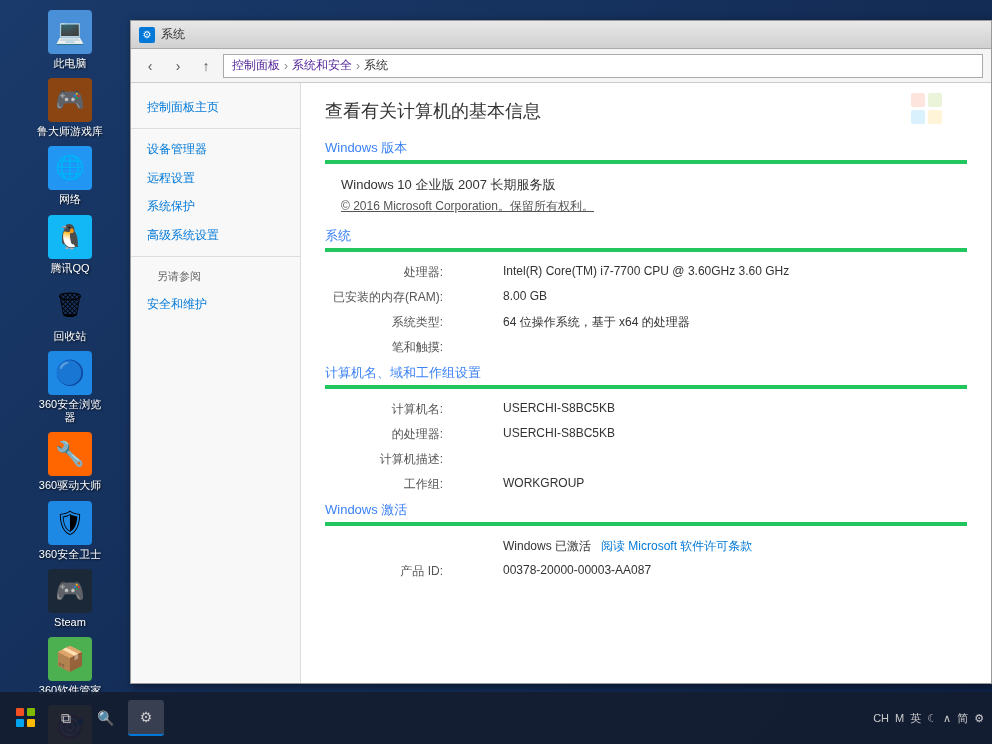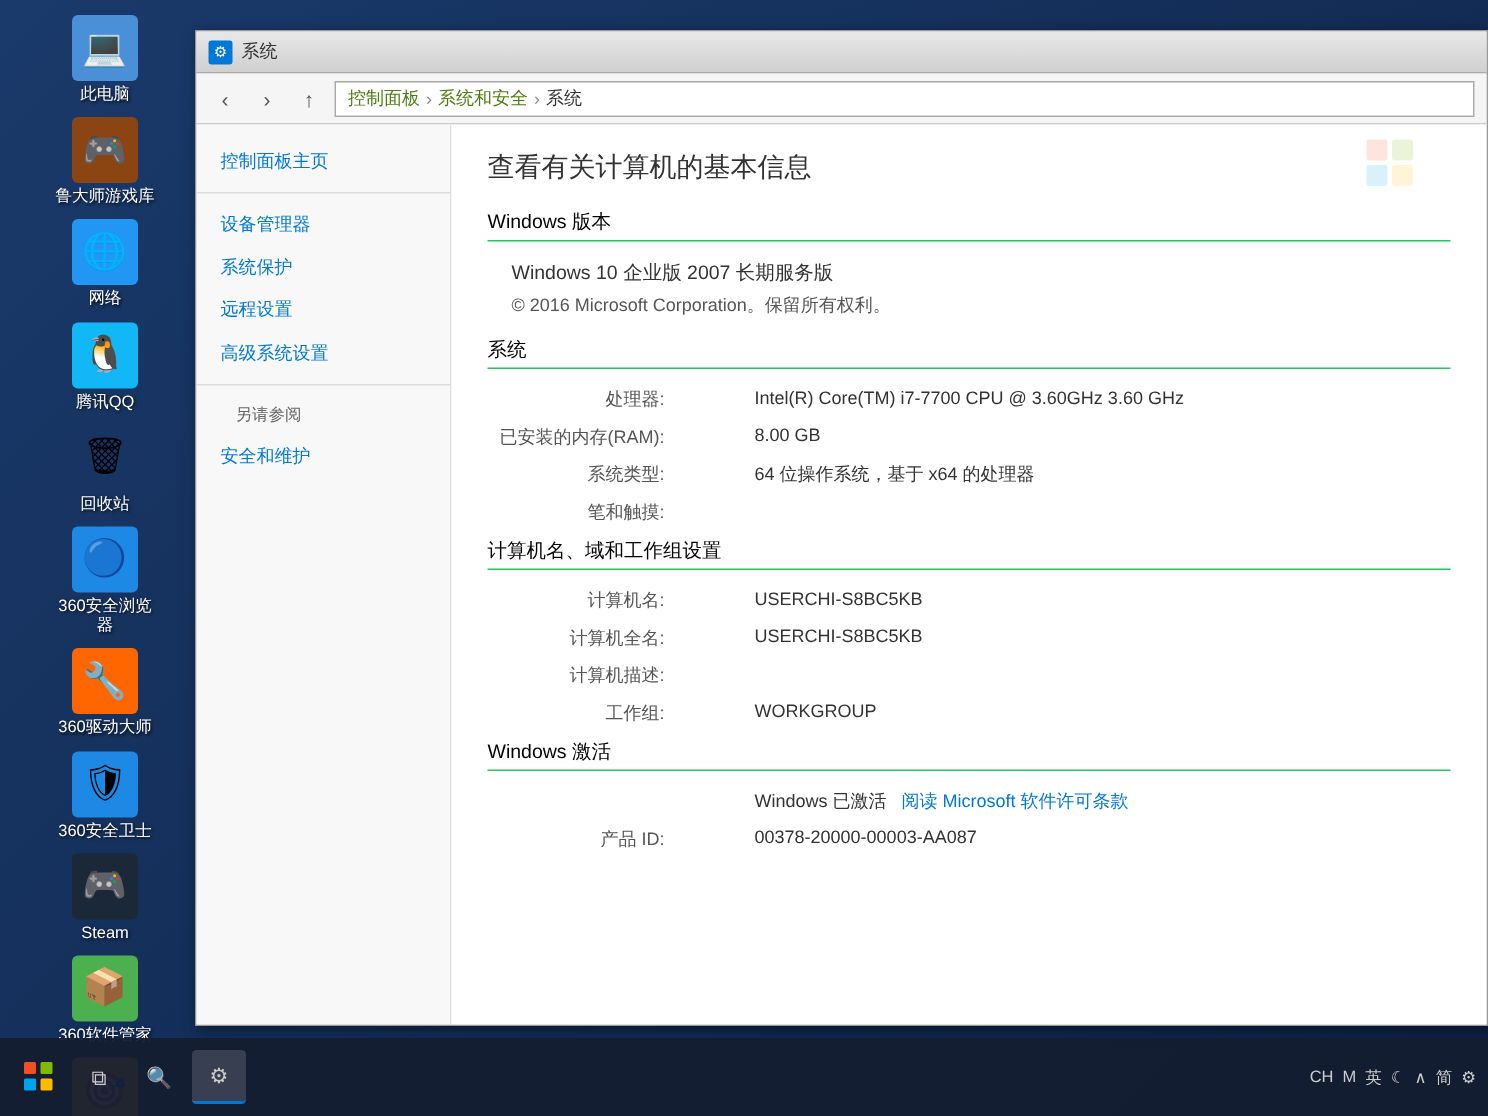--- a/index.html
+++ b/index.html
@@ -133,21 +133,21 @@
       border: 1px solid #aaa;
       height: 24px;
       padding: 0 8px;
       font-size: 12px;
       color: #333;
       flex: 1;
       gap: 4px;
     }
 
     .path-sep { color: #888; }
-    .path-item { color: #4d7c0f; cursor: pointer; }
+    .path-item { color: #4c1d95; cursor: pointer; }
     .path-current { color: #333; }
 
     
     .window-content {
       display: flex;
       height: calc(100% - 62px);
     }
 
     
     .sidebar {
@@ -199,22 +199,22 @@
       position: absolute;
       right: 0;
       top: 10px;
       width: 80px;
       height: 80px;
       opacity: 0.15;
     }
 
     .section-header {
       font-size: 13px;
-      color: #000000;
-      border-bottom: 1px solid #22c55e;
+      color: #3b82f6;
+      border-bottom: 4px solid #22c55e;
       padding-bottom: 3px;
       margin-bottom: 12px;
       margin-top: 8px;
     }
 
     .info-row {
       display: flex;
       margin-bottom: 8px;
       font-size: 12px;
       gap: 48px;
@@ -241,20 +241,21 @@
     .windows-version-title {
       font-size: 13px;
       color: #333;
       margin-bottom: 4px;
     }
 
     .windows-version-sub {
       font-size: 12px;
       color: #555;
       margin-bottom: 2px;
+      text-decoration: underline;
     }
 
     .activation-link {
       color: #0078d7;
       cursor: pointer;
       font-size: 12px;
       text-decoration: none;
     }
 
     
@@ -419,22 +420,22 @@
         <span class="path-current">系统</span>
       </div>
     </div>
 
     <div class="window-content">
 
       <div class="sidebar">
         <div class="sidebar-item">控制面板主页</div>
         <div class="sidebar-divider"></div>
         <div class="sidebar-item">设备管理器</div>
+        <div class="sidebar-item">远程设置</div>
         <div class="sidebar-item">系统保护</div>
-        <div class="sidebar-item">远程设置</div>
         <div class="sidebar-item">高级系统设置</div>
         <div class="sidebar-divider"></div>
         <div class="sidebar-section-title">另请参阅</div>
         <div class="sidebar-item">安全和维护</div>
       </div>
 
       <div class="info-panel">
 
         <div class="win-logo-watermark">
           <div class="windows-flag">
@@ -475,21 +476,21 @@
         </div>
 
         <div class="section-header">计算机名、域和工作组设置</div>
 
         <div class="info-row">
           <div class="info-label">计算机名:</div>
           <div class="info-value">USERCHI-S8BC5KB</div>
         </div>
 
         <div class="info-row">
-          <div class="info-label">计算机全名:</div>
+          <div class="info-label">的处理器:</div>
           <div class="info-value">USERCHI-S8BC5KB</div>
         </div>
 
         <div class="info-row">
           <div class="info-label">计算机描述:</div>
           <div class="info-value"></div>
         </div>
 
         <div class="info-row">
           <div class="info-label">工作组:</div>

